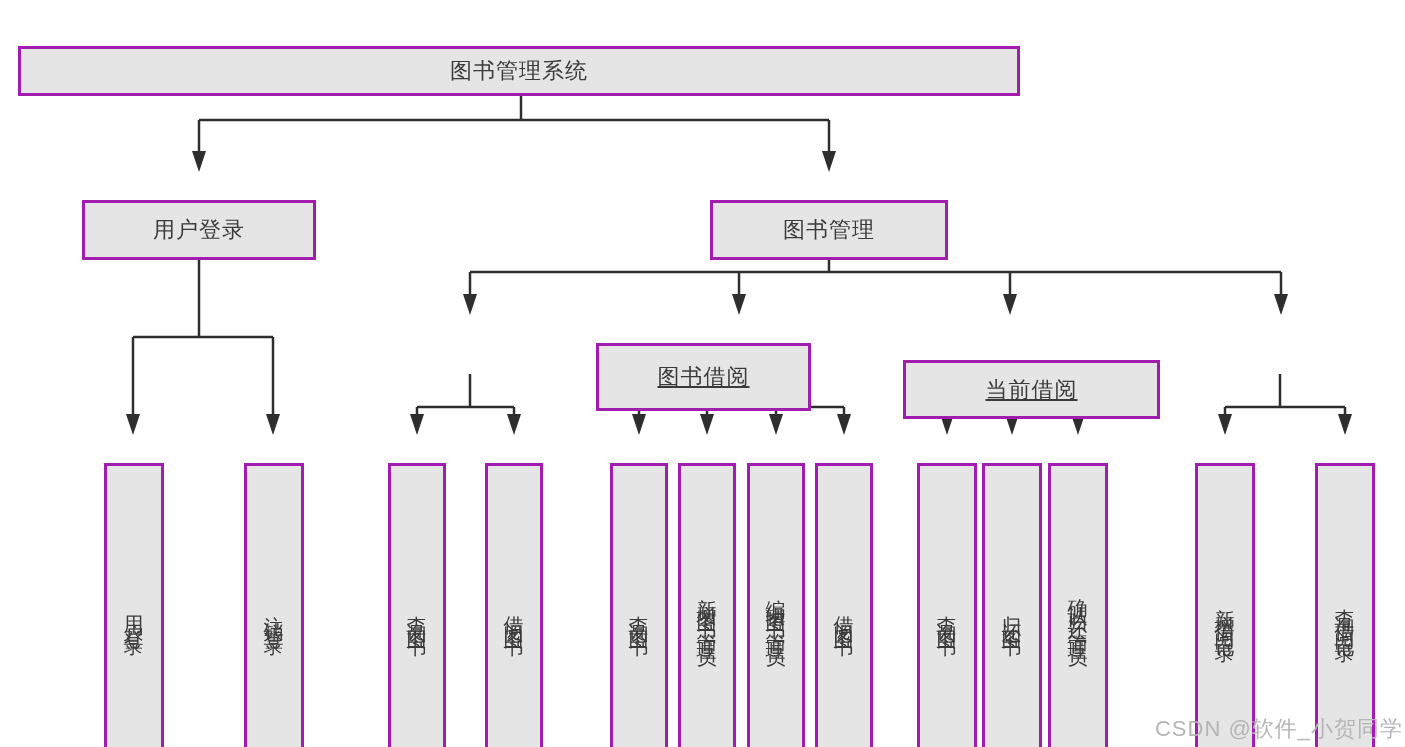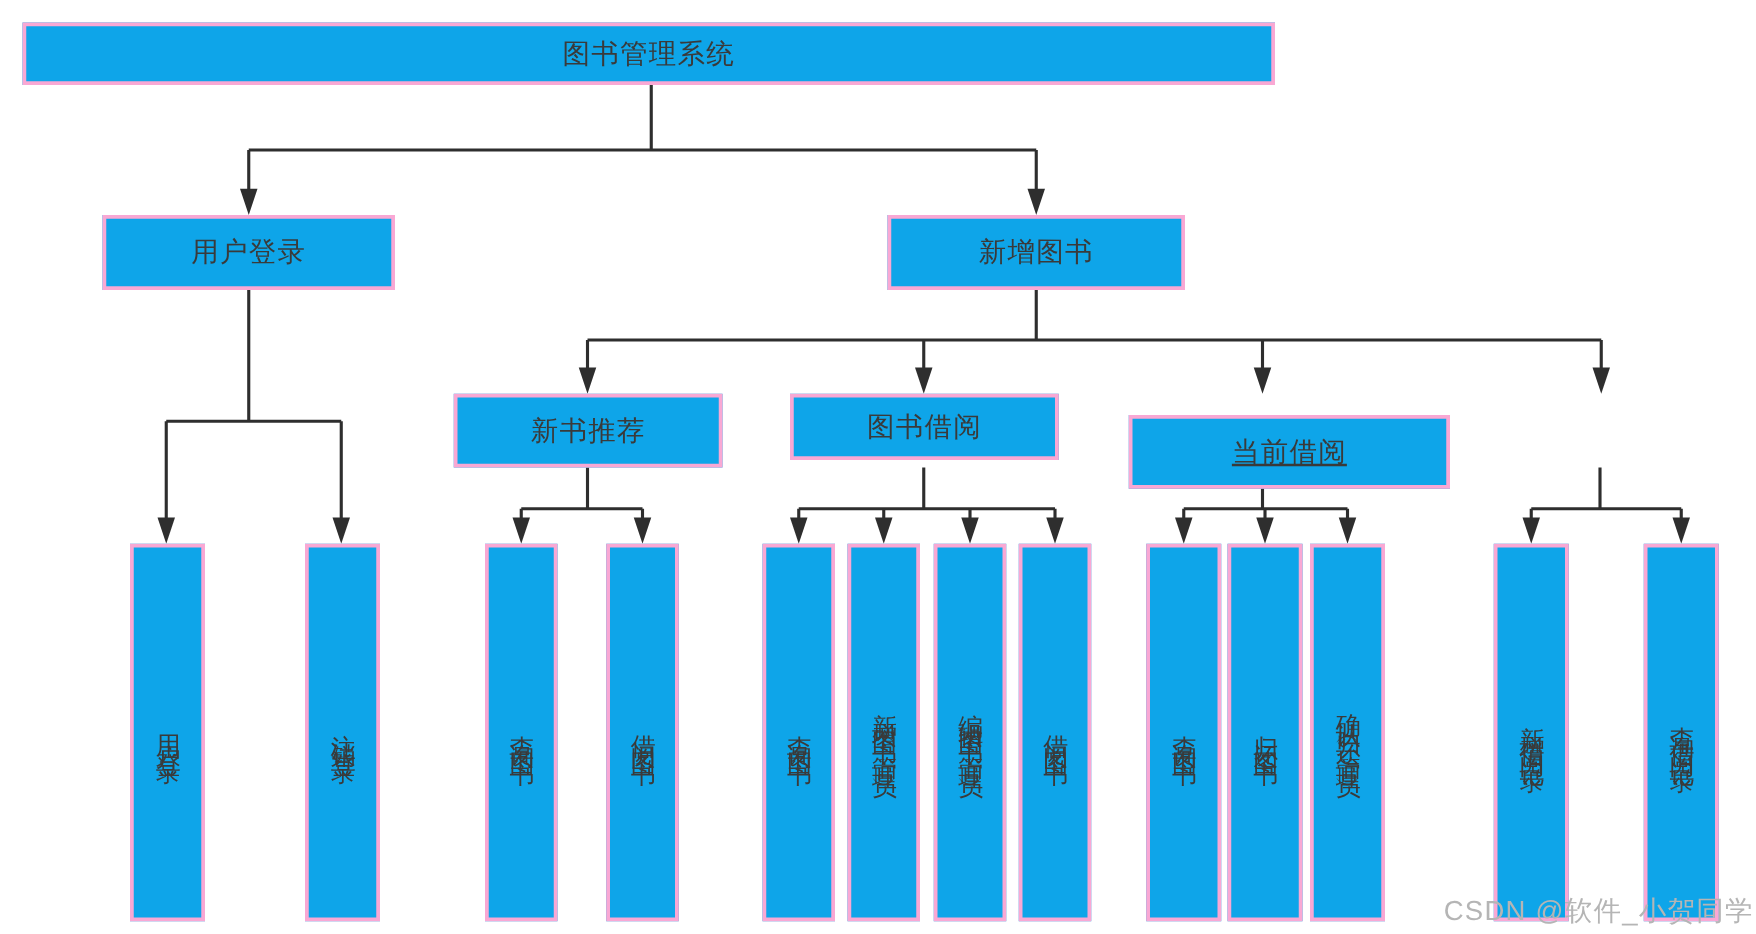--- a/index.html
+++ b/index.html
@@ -17,46 +17,47 @@
   }
   .connectors {
     position: absolute;
     left: 0; top: 0;
     width: 1405px;
     height: 747px;
   }
   .node {
     position: absolute;
     box-sizing: border-box;
-    border: 3px solid #f9a8d4;
-    background: #0ea5e9;
+    border: 3px solid #a21caf;
+    background: #e5e5e5;
     color: #3a3a3a;
     display: flex;
     align-items: center;
     justify-content: center;
     text-align: center;
+    margin-top: 28px;
   }
   .node.h {
     font-size: 22px;
     letter-spacing: 1px;
   }
   .node.leaf {
     font-size: 20px;
   }
   .node.leaf .vtext {
     writing-mode: vertical-rl;
     text-orientation: mixed;
     letter-spacing: 0.35em;
     line-height: 1;
   }
   .root-box   { left: 18px;   top: 18px;  width: 1002px; height: 50px; }
   .box-l2a    { left: 82px;   top: 172px; width: 234px;  height: 60px; }
   .box-l2b    { left: 710px;  top: 172px; width: 238px;  height: 60px; }
   .box-l3a    { left: 363px;  top: 315px; width: 215px;  height: 59px; }
-  .box-l3b    { left: 632px;  top: 315px; width: 215px;  height: 53px; }
+  .box-l3b    { left: 596px;  top: 315px; width: 215px;  height: 68px; text-decoration: underline; }
   .box-l3c    { left: 903px;  top: 332px; width: 257px;  height: 59px; text-decoration: underline; }
   .box-l3d    { left: 1173px; top: 315px; width: 215px;  height: 59px; }
   .leaf       { top: 435px; height: 302px; width: 58px; }
   .leaf-ua    { left: 104px;  width: 60px; }
   .leaf-ub    { left: 244px;  width: 60px; }
   .leaf-na    { left: 388px; }
   .leaf-nb    { left: 485px; }
   .leaf-ba    { left: 610px; }
   .leaf-bb    { left: 678px; }
   .leaf-bc    { left: 747px; }
@@ -152,26 +153,23 @@
   </svg>
 
   <div class="node h root-box">
     <span>图书管理系统</span>
   </div>
 
   <div class="node h box-l2a">
     <span>用户登录</span>
   </div>
   <div class="node h box-l2b">
-    <span>新增图书</span>
-  </div>
-
-  <div class="node h box-l3a">
-    <span>新书推荐</span>
-  </div>
+    <span>图书管理</span>
+  </div>
+
   <div class="node h box-l3b">
     <span>图书借阅</span>
   </div>
   <div class="node h box-l3c">
     <span>当前借阅</span>
   </div>
 
   <div class="node leaf leaf-ua">
     <span class="vtext">用户登录</span>
   </div>

